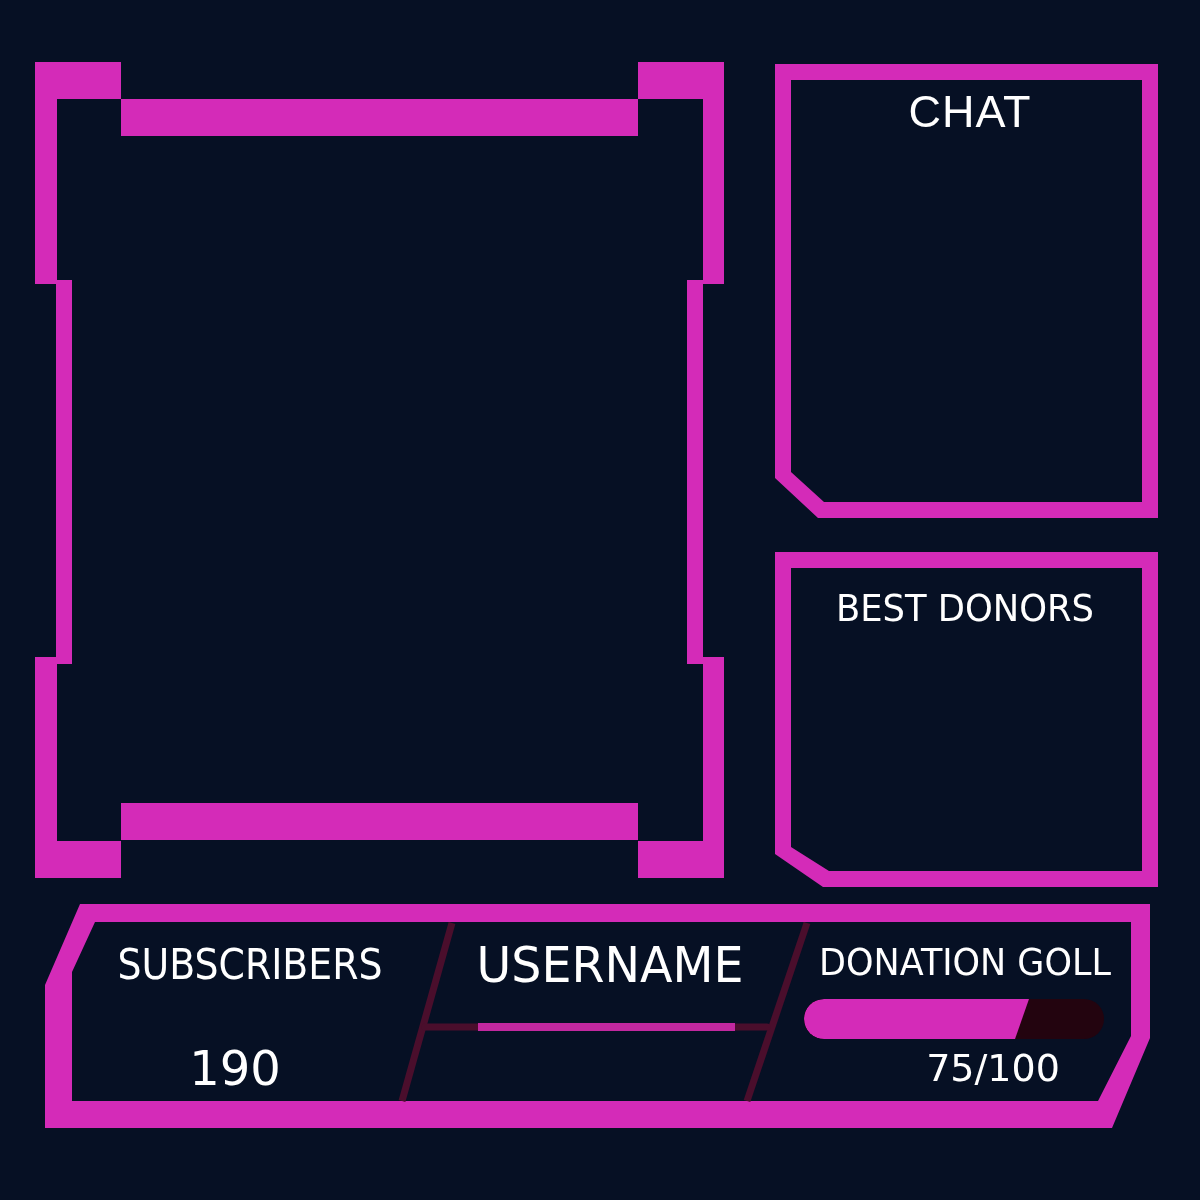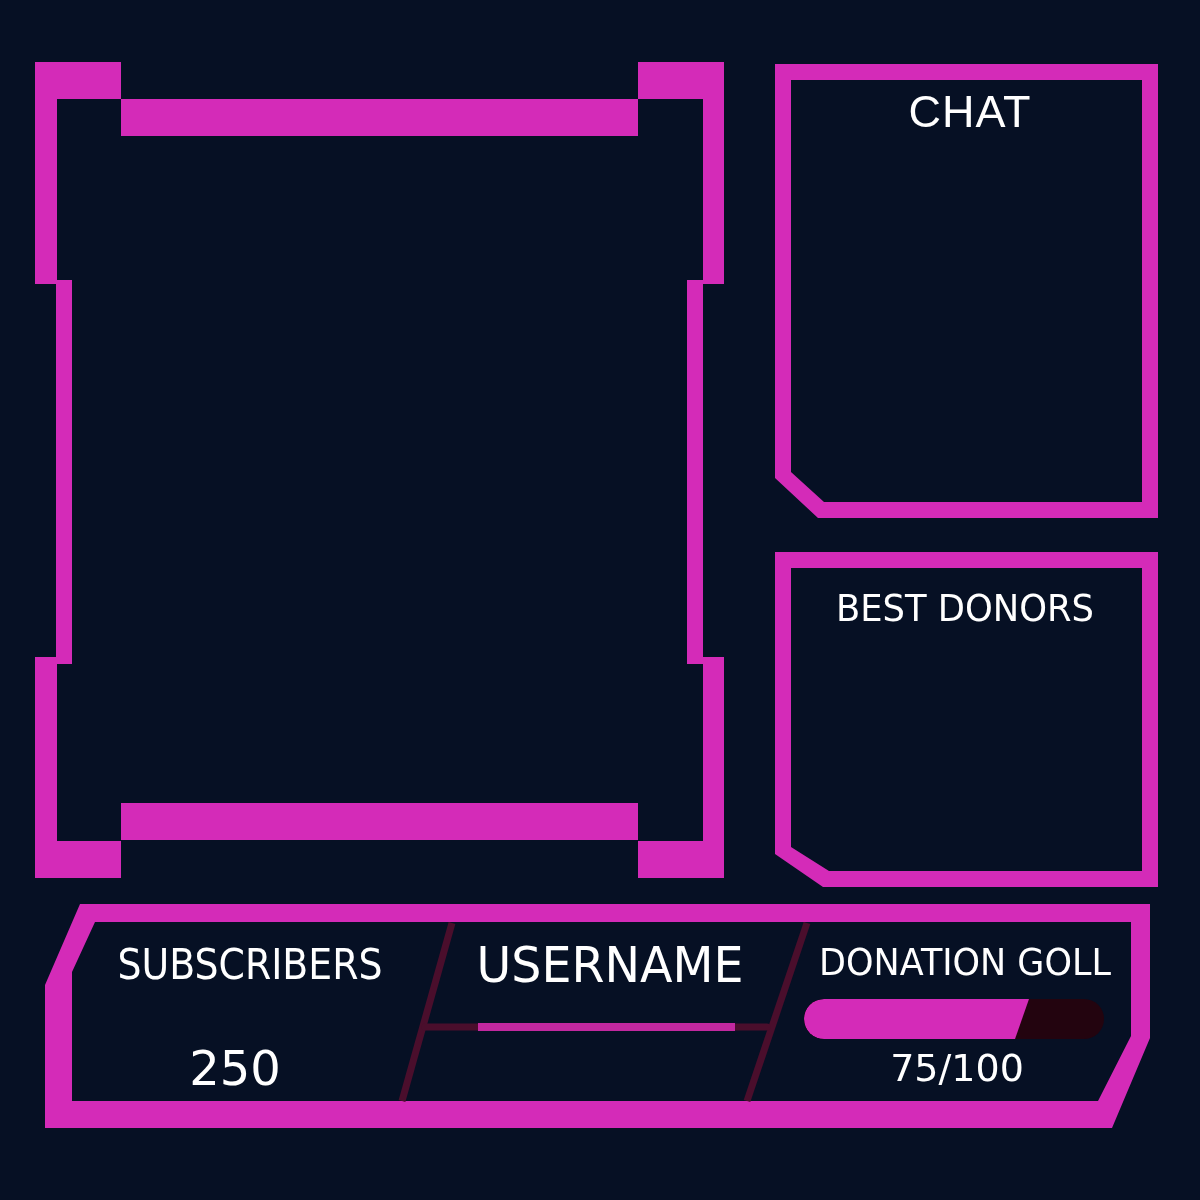--- a/index.html
+++ b/index.html
@@ -5,21 +5,21 @@
   html, body { margin: 0; padding: 0; }
   body { width: 1200px; height: 1200px; background: #061024; position: relative; overflow: hidden; font-family: "DejaVu Sans", sans-serif; }
   svg.frame { position: absolute; left: 0; top: 0; }
   .txt { position: absolute; color: #ffffff; white-space: nowrap; text-align: center; }
   .chat-title { left: 790px; width: 360px; top: 86px; font-family: "Liberation Sans", sans-serif; font-size: 45px; letter-spacing: 1px; }
   .donors-title { left: 790px; width: 350px; top: 586px; font-size: 38px; transform: scaleX(0.93); transform-origin: center; }
   .subs-label { left: 70px; width: 360px; top: 940px; font-size: 42px; transform: scaleX(0.9); }
   .subs-value { left: 140px; width: 190px; top: 1040px; font-size: 48px; }
   .user-label { left: 440px; width: 340px; top: 936px; font-size: 50px; transform: scaleX(0.95); }
   .donation-label { left: 800px; width: 330px; top: 940px; font-size: 38px; transform: scaleX(0.92); }
-  .donation-value { left: 862px; width: 190px; top: 1046px; font-size: 38px; }
+  .donation-value { left: 898px; width: 190px; top: 1046px; font-size: 38px; }
   .progress { position: absolute; left: 804px; top: 999px; width: 300px; height: 40px; border-radius: 20px; background: #23040f; overflow: hidden; }
   .progress-fill { position: absolute; left: 0; top: 0; height: 100%; background: #d42bb8; border-radius: 20px 0 0 20px; clip-path: polygon(0 0, 100% 0, calc(100% - 14px) 100%, 0 100%); }
   .video-area { position: absolute; left: 72px; top: 136px; width: 616px; height: 666px; }
   .chat-area { position: absolute; left: 792px; top: 150px; width: 350px; height: 330px; }
   .donors-area { position: absolute; left: 792px; top: 640px; width: 350px; height: 210px; }
 </style>
 </head>
 <body>
 
 <svg class="frame" width="1200" height="1200" viewBox="0 0 1200 1200" xmlns="http://www.w3.org/2000/svg">
@@ -63,21 +63,21 @@
 </svg>
 
 <div class="video-area"></div>
 <div class="chat-area"></div>
 <div class="donors-area"></div>
 
 <div class="txt chat-title">CHAT</div>
 <div class="txt donors-title">BEST DONORS</div>
 
 <div class="txt subs-label">SUBSCRIBERS</div>
-<div class="txt subs-value">250</div>
+<div class="txt subs-value">190</div>
 
 <div class="txt user-label">USERNAME</div>
 
 <div class="txt donation-label">DONATION GOLL</div>
 <div class="progress">
   <div class="progress-fill" id="progress-fill" style="width: 75%;"></div>
 </div>
 <div class="txt donation-value">75/100</div>
 
 </body></html>

